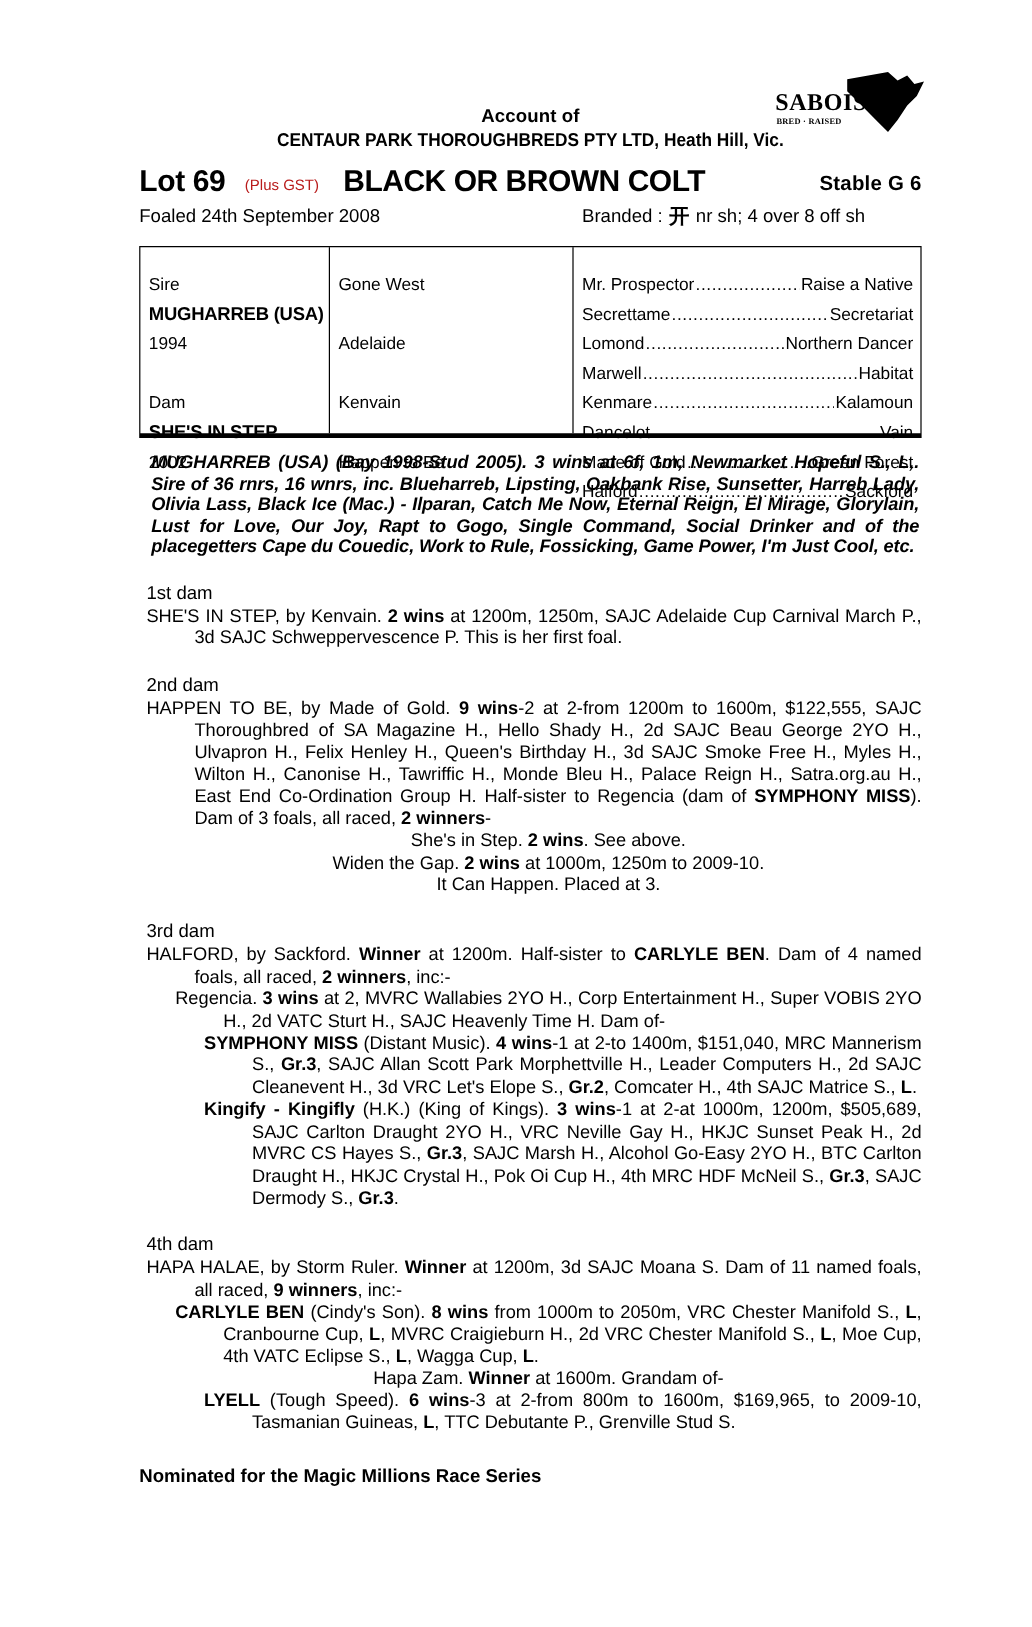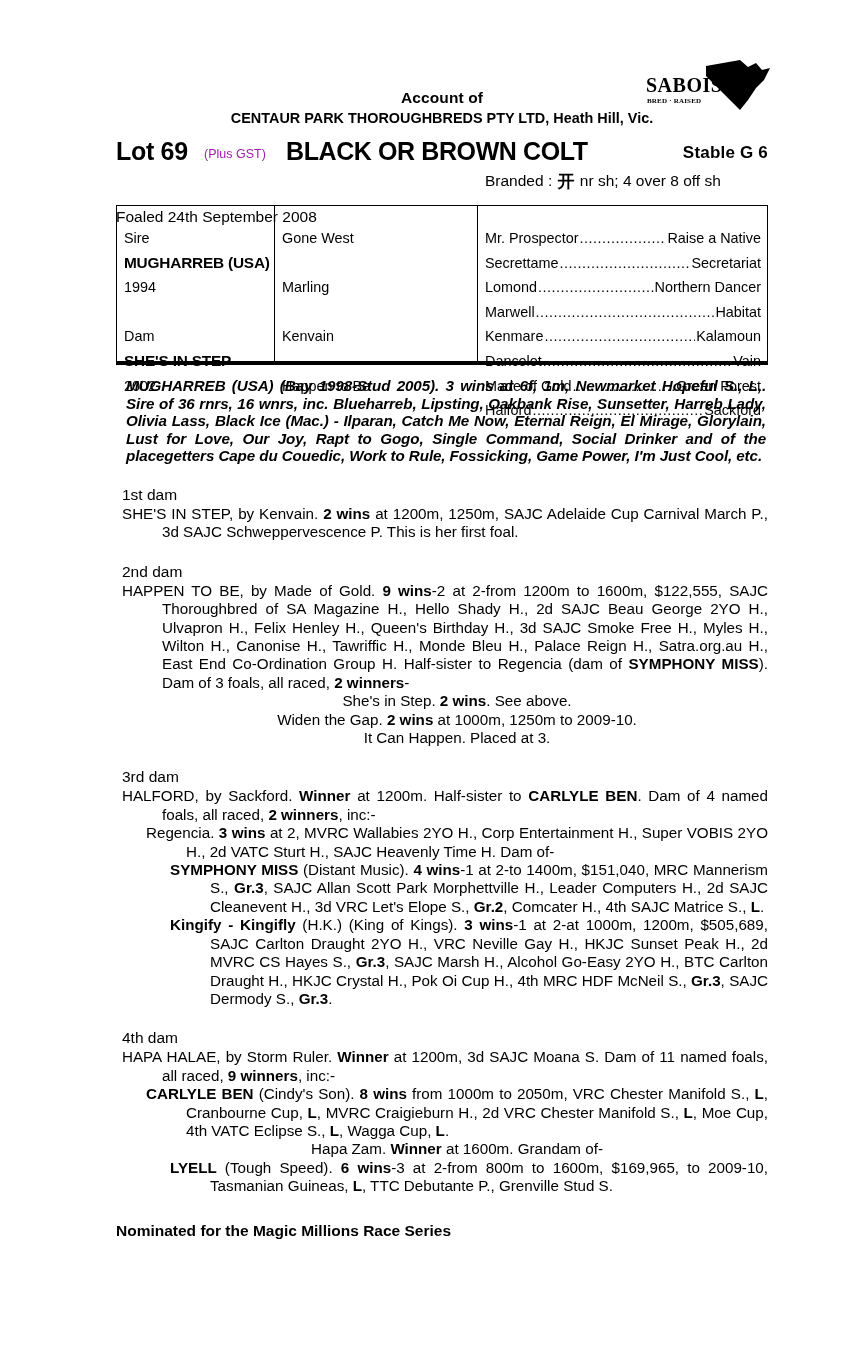--- a/index.html
+++ b/index.html
@@ -31,33 +31,33 @@
 
   .lotline{
     position:relative;margin-top:8px;height:30px;
   }
   .lot{
     position:absolute;left:0;top:0;font-weight:bold;font-size:25px;
     letter-spacing:-.3px;line-height:30px;
   }
   .gst{
     position:absolute;left:88px;top:8px;font-size:12.5px;line-height:20px;
-    color:#a21caf;
+    color:#b91c1c;
   }
   .colour{
     position:absolute;left:170px;top:0;font-weight:bold;font-size:25px;
     line-height:30px;letter-spacing:-.4px;
   }
   .stable{
     position:absolute;right:0;top:4px;font-weight:bold;font-size:17px;
     line-height:26px;letter-spacing:.2px;
   }
 
   .foaledline{position:relative;margin-top:6px;height:24px;font-size:15.5px;}
-  .foaled{position:absolute;left:0;top:0;margin-top:36px;}
+  .foaled{position:absolute;left:0;top:0;}
   .branded{position:absolute;left:369px;top:0;white-space:nowrap;}
   .brandglyph{
     display:inline-block;font-family:"DejaVu Sans", sans-serif;
     font-weight:bold;font-size:17px;line-height:15px;
     transform:translateY(1px);padding:0 1px;
   }
 
   
   .ped{
     margin-top:9px;
@@ -150,21 +150,21 @@
         <div>1994</div>
         <div class="gap"></div>
         <div>Dam</div>
         <div class="b">SHE'S IN STEP</div>
         <div>2002</div>
       </div>
 
       <div class="col c2">
         <div>Gone West</div>
         <div class="gap"></div>
-        <div>Marling</div>
+        <div>Adelaide</div>
         <div class="gap"></div>
         <div>Kenvain</div>
         <div class="gap"></div>
         <div>Happen to Be</div>
       </div>
 
       <div class="col c3" id="ped-col3">
           <div class="dotrow">
             <span class="nm">Mr. Prospector</span>
             <span class="dots">................................................................................</span>

